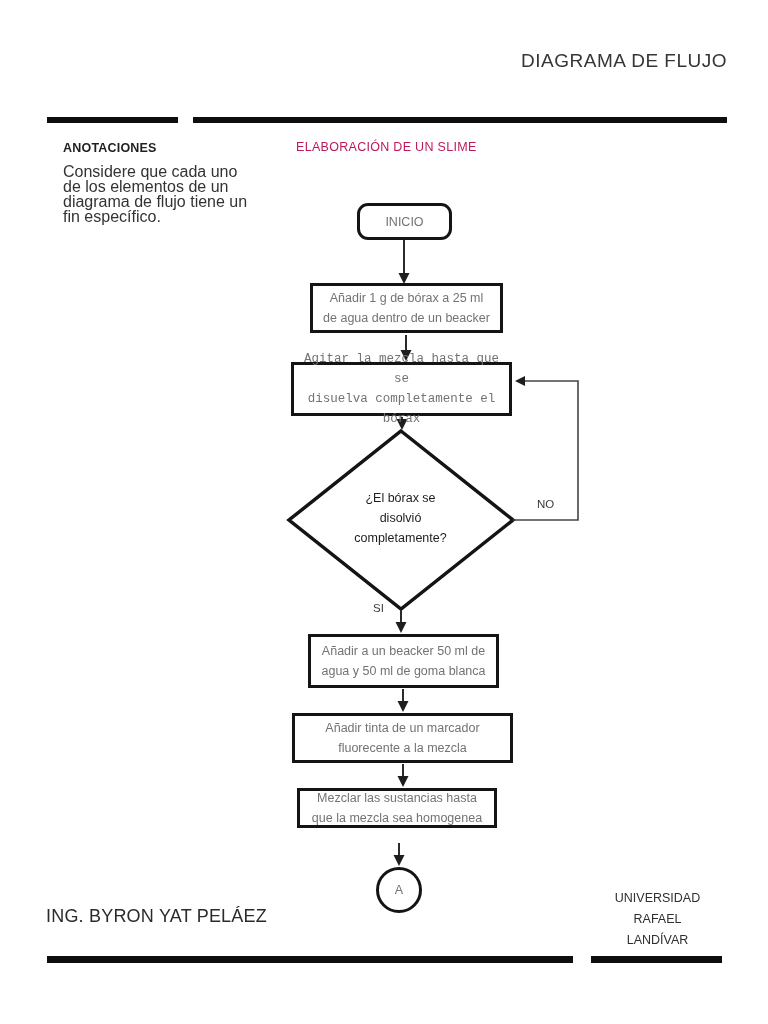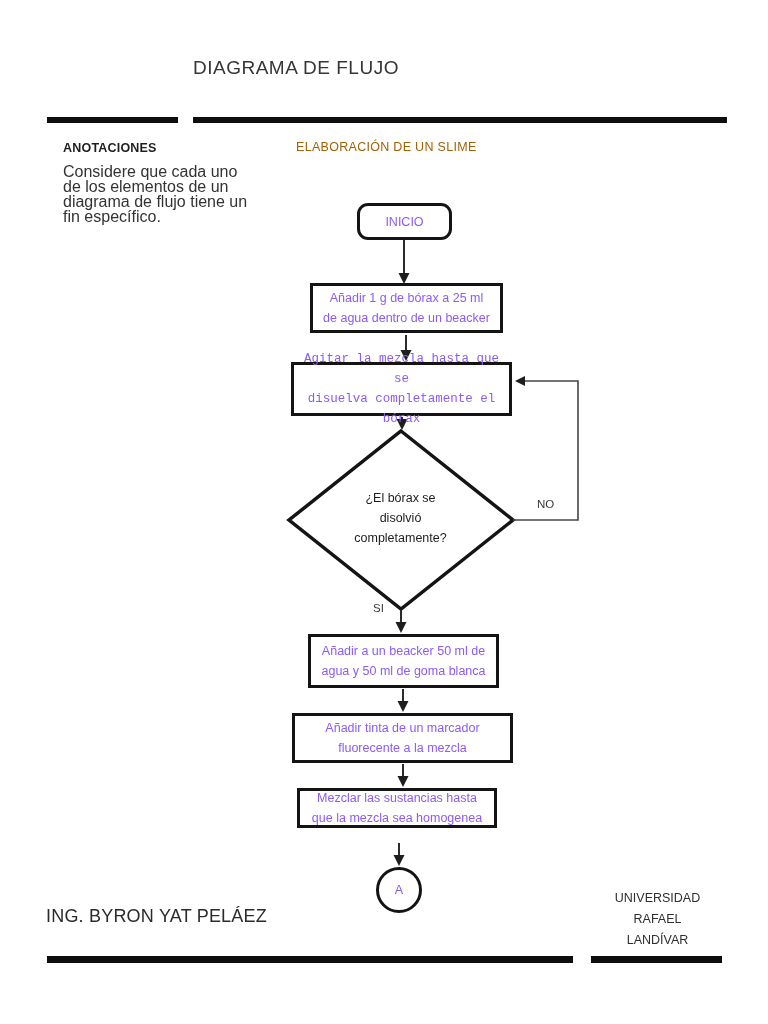--- a/index.html
+++ b/index.html
@@ -7,55 +7,55 @@
   body { font-family: "Liberation Sans", sans-serif; }
   .page {
     position: relative;
     width: 768px;
     height: 1024px;
     background: #ffffff;
     overflow: hidden;
   }
   .title {
     position: absolute;
-    left: 193px; top: 57px; width: 534px;
-    text-align: left;
+    left: 193px; top: 50px; width: 534px;
+    text-align: right;
     font-size: 19px;
     font-weight: 400;
     letter-spacing: 0.5px;
     color: #363636;
   }
   .bar { position: absolute; background: #0e0e0e; }
   .bar-top-left    { left: 47px;  top: 117px; width: 131px; height: 6px; }
   .bar-top-right   { left: 193px; top: 117px; width: 534px; height: 6px; }
   .bar-bottom-left { left: 47px;  top: 956px; width: 526px; height: 7px; }
   .bar-bottom-right{ left: 591px; top: 956px; width: 131px; height: 7px; }
 
   .annotations { position: absolute; left: 63px; top: 141px; width: 190px; }
   .annotations-heading {
     font-size: 12.5px; font-weight: 700; color: #1f1f1f; letter-spacing: 0.2px;
     margin-bottom: 9px;
   }
   .annotations-body { font-size: 16px; line-height: 15px; color: #333333; }
 
   .subtitle {
     position: absolute; left: 296px; top: 140px;
-    font-size: 12.5px; letter-spacing: 0.3px; color: #a16207;
+    font-size: 12.5px; letter-spacing: 0.3px; color: #be185d;
   }
 
   .connectors { position: absolute; left: 0; top: 0; pointer-events: none; }
 
   .node {
     position: absolute;
     background: #ffffff;
     border: 3px solid #141414;
     display: flex; flex-direction: column;
     align-items: center; justify-content: center;
     text-align: center;
-    font-size: 12.5px; line-height: 20px; color: #8b5cf6;
+    font-size: 12.5px; line-height: 20px; color: #737373;
   }
   .terminator { left: 357px; top: 203px; width: 95px;  height: 37px; border-radius: 11px; }
   .box1 { left: 310px; top: 283px; width: 193px; height: 50px; }
   .box2 { left: 291px; top: 362px; width: 221px; height: 54px; font-family: Liberation Mono, monospace; }
   .box3 { left: 308px; top: 634px; width: 191px; height: 54px; }
   .box4 { left: 292px; top: 713px; width: 221px; height: 50px; }
   .box5 { left: 297px; top: 788px; width: 200px; height: 40px; }
   .connector-circle {
     left: 376px; top: 867px; width: 46px; height: 46px;
     border-radius: 50%;

